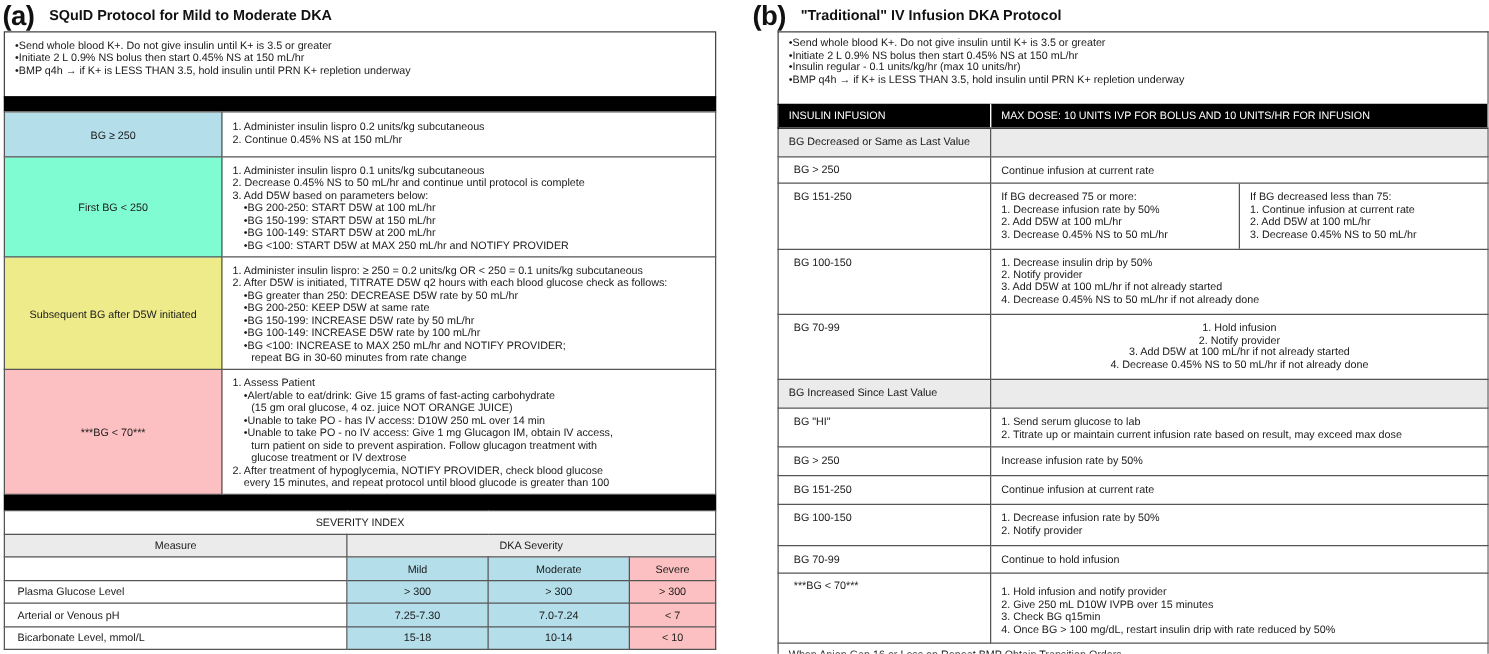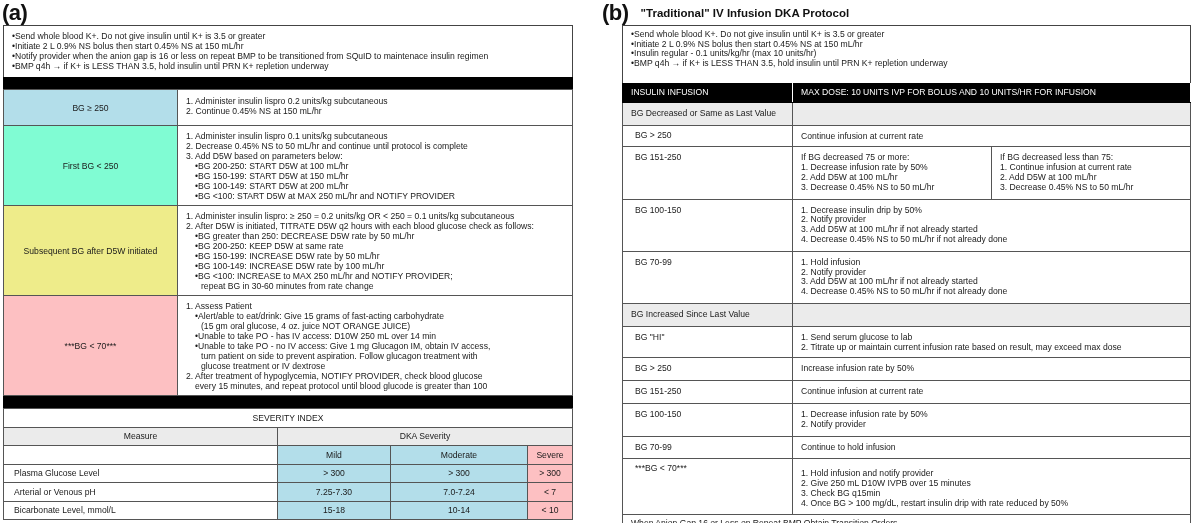--- a/index.html
+++ b/index.html
@@ -61,26 +61,26 @@
   .split > div { flex: 1; }
   .split > div:first-child { border-right: 1px solid #555; margin: -5px 0 -4px -8px; padding: 5px 8px 4px 8px; }
   .split > div:last-child { padding-left: 8px; }
 </style>
 </head>
 <body>
 
 <div id="panel-a" class="panel">
   <div class="panel-header">
     <span class="panel-letter">(a)</span>
+    <span class="panel-title">SQuID Protocol for Mild to Moderate DKA</span>
   </div>
 
   <ul class="box intro" style="height:53px;">
     <li>Send whole blood K+. Do not give insulin until K+ is 3.5 or greater</li>
     <li>Initiate 2 L 0.9% NS bolus then start 0.45% NS at 150 mL/hr</li>
-    <li>Notify provider when the anion gap is 16 or less on repeat BMP to be transitioned from SQuID to maintenace insulin regimen</li>
     <li>BMP q4h → if K+ is LESS THAN 3.5, hold insulin until PRN K+ repletion underway</li>
   </ul>
 
   <div class="black-bar" style="margin-top:-1px;"></div>
 
   <table class="a-table">
     <tbody>
         <tr style="height:36px;">
       <td class="label bg-blue">BG ≥ 250</td>
       <td class="content" style="padding-top:6px;">
@@ -137,21 +137,21 @@
         <tr>
       <td class="sev-title" colspan="4">SEVERITY INDEX</td>
     </tr>
     <tr>
       <td class="c bg-gray" style="width:274px;">Measure</td>
       <td class="c bg-gray" colspan="3">DKA Severity</td>
     </tr>
     <tr>
       <td></td>
       <td class="c bg-blue" style="width:113px;">Mild</td>
-      <td class="c bg-blue" style="width:137px;">Moderate</td>
+      <td class="c bg-blue" style="width:113px;">Moderate</td>
       <td class="c bg-pink">Severe</td>
     </tr>
     <tr>
       <td class="l">Plasma Glucose Level</td>
       <td class="c bg-blue">&gt; 300</td>
       <td class="c bg-blue">&gt; 300</td>
       <td class="c bg-pink">&gt; 300</td>
     </tr>
     <tr>
       <td class="l">Arterial or Venous pH</td>
@@ -220,21 +220,21 @@
       <td class="sub" style="padding-top:6px;">BG 100-150</td>
       <td style="padding-top:6px;padding-bottom:6px;">
         <div class="line">1. Decrease insulin drip by 50%</div>
         <div class="line">2. Notify provider</div>
         <div class="line">3. Add D5W at 100 mL/hr if not already started</div>
         <div class="line">4. Decrease 0.45% NS to 50 mL/hr if not already done</div>
       </td>
     </tr>
     <tr>
       <td class="sub" style="padding-top:6px;">BG 70-99</td>
-      <td style="padding-top:6px;padding-bottom:6px;">
+      <td style="padding-top:6px;padding-bottom:6px;text-align:center;">
         <div class="line">1. Hold infusion</div>
         <div class="line">2. Notify provider</div>
         <div class="line">3. Add D5W at 100 mL/hr if not already started</div>
         <div class="line">4. Decrease 0.45% NS to 50 mL/hr if not already done</div>
       </td>
     </tr>
 
     <tr class="b-section">
       <td>BG Increased Since Last Value</td>
       <td></td>

